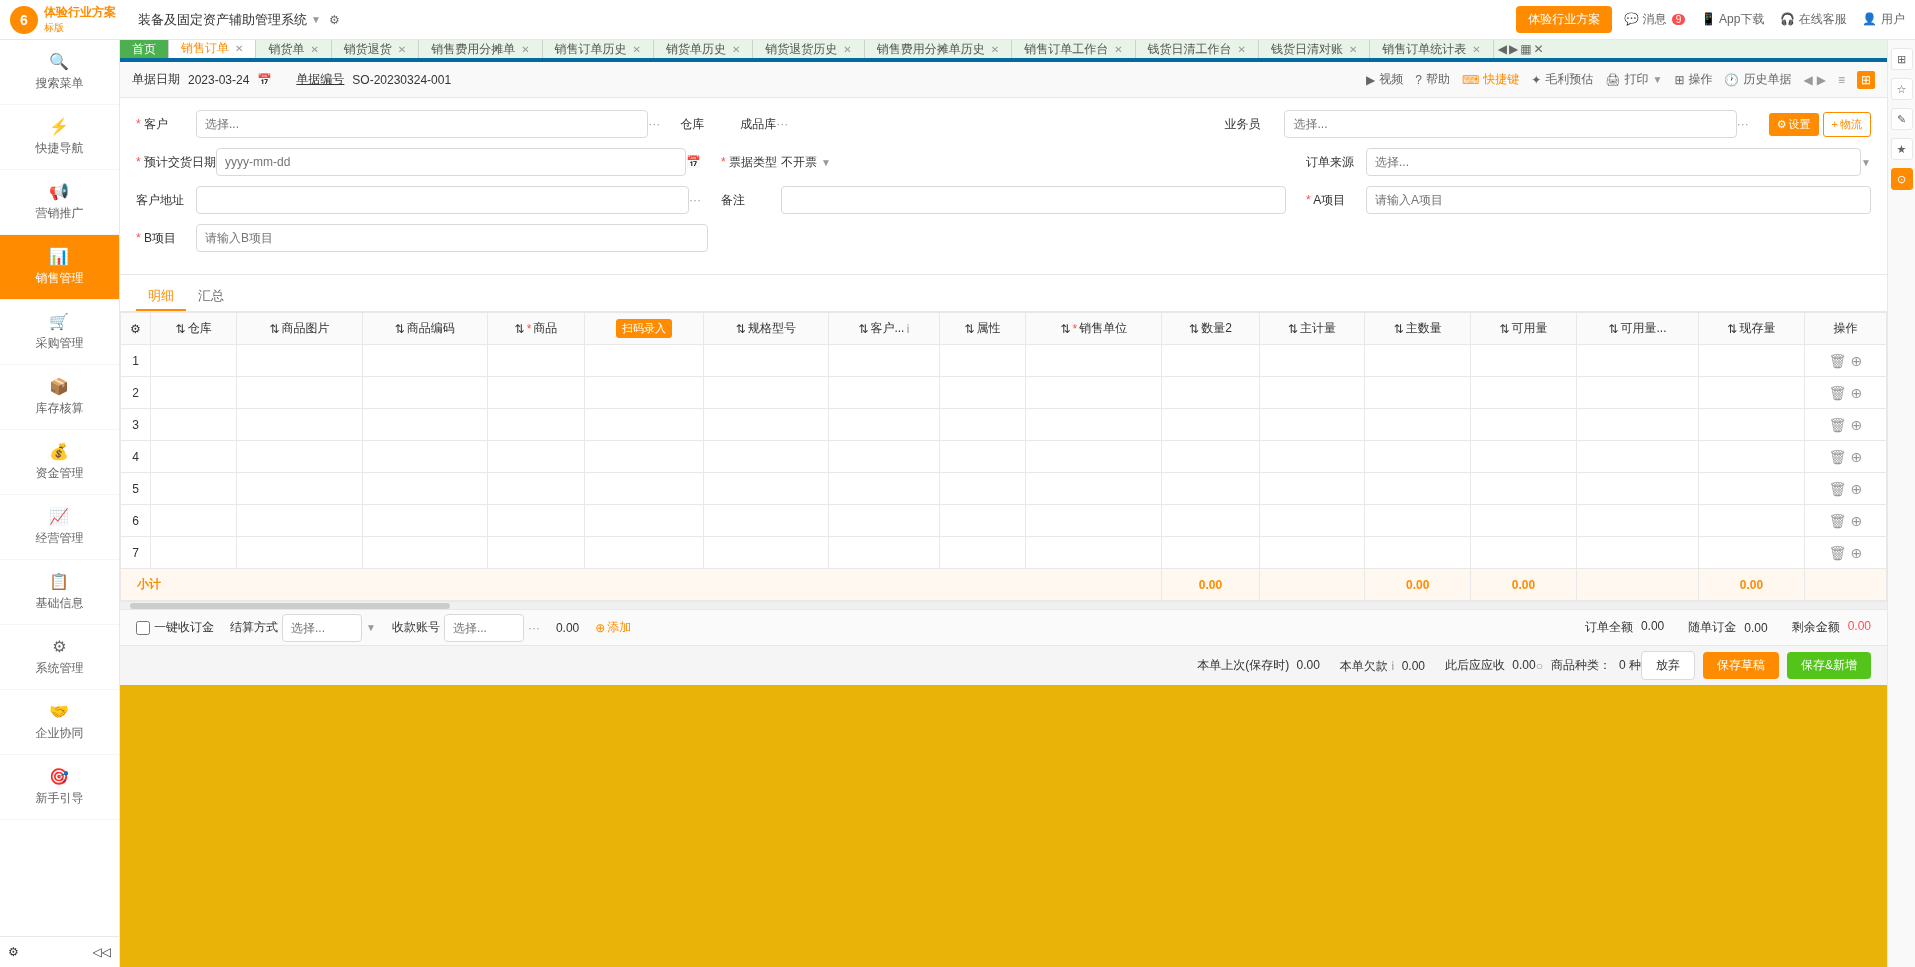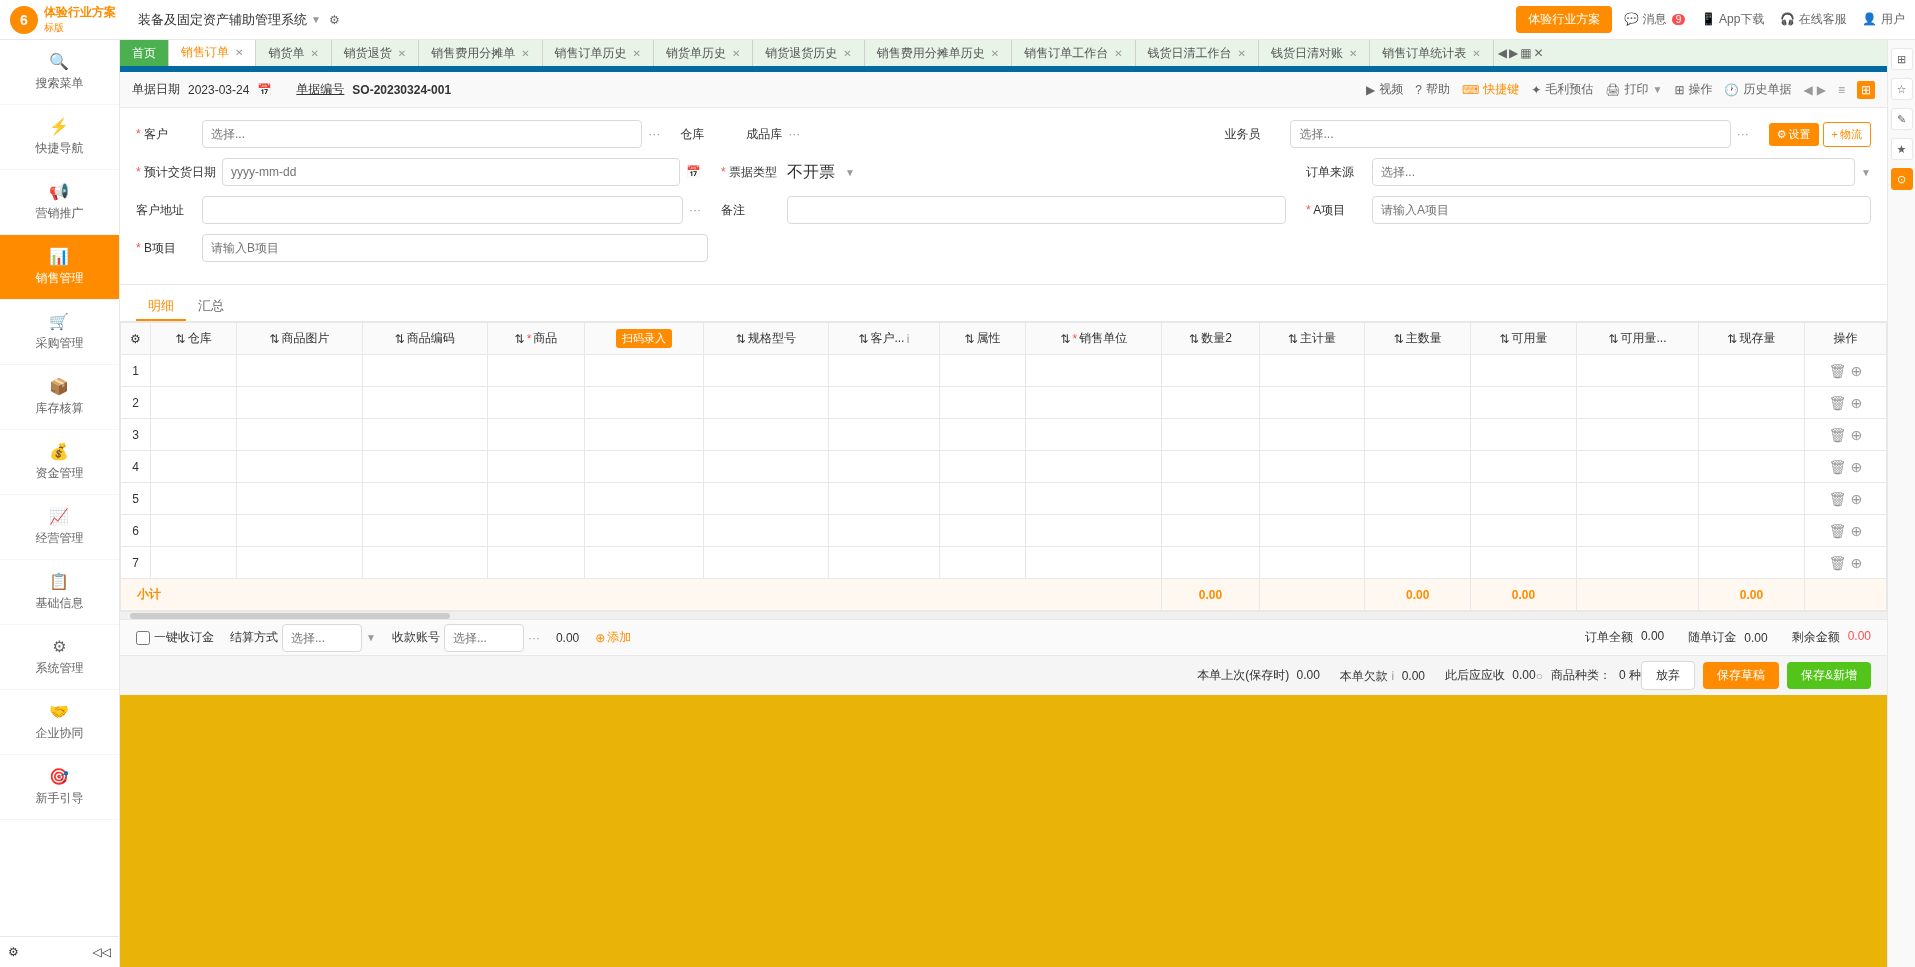--- a/index.html
+++ b/index.html
@@ -23,39 +23,39 @@
     .sidebar { width: 120px; background: #fff; border-right: 1px solid #e8e8e8; display: flex; flex-direction: column; overflow-y: auto; }
     .sidebar-item { padding: 12px 8px; text-align: center; cursor: pointer; color: #666; font-size: 12px; border-bottom: 1px solid #f5f5f5; }
     .sidebar-item.active { background: #ff8c00; color: white; }
     .sidebar-item .icon { font-size: 16px; display: block; margin-bottom: 4px; }
     .sidebar-bottom { margin-top: auto; padding: 8px; display: flex; justify-content: space-between; border-top: 1px solid #e8e8e8; }
     
     
     .content-area { flex: 1; display: flex; flex-direction: column; overflow: hidden; }
     
     
-    .tab-bar { height: 32px; background: #e8f4e8; display: flex; align-items: center; overflow: hidden; border-bottom: 6px solid #0369a1; }
+    .tab-bar { height: 22px; background: #e8f4e8; display: flex; align-items: center; overflow: hidden; border-bottom: 4px solid #0369a1; }
     .tab { padding: 0 12px; height: 36px; display: flex; align-items: center; gap: 4px; cursor: pointer; color: #555; font-size: 12px; border-right: 1px solid #d0d0d0; white-space: nowrap; }
     .tab.active { background: white; color: #ff8c00; border-bottom: 2px solid white; }
     .tab.home { background: #4caf50; color: white; }
     .tab-close { font-size: 10px; color: #999; margin-left: 2px; }
     .tab-nav { display: flex; align-items: center; gap: 2px; padding: 0 4px; }
     .tab-nav button { border: none; background: none; cursor: pointer; font-size: 12px; color: #666; }
     
     
     .form-area { background: #eab308; padding: 0; flex: 1; overflow: auto; }
     
     
     .form-toolbar { height: 36px; background: #f9f9f9; border-bottom: 1px solid #e8e8e8; display: flex; align-items: center; padding: 0 12px; gap: 16px; }
     .toolbar-item { display: flex; align-items: center; gap: 4px; color: #666; cursor: pointer; font-size: 12px; }
     
     
     .form-fields { padding: 12px 16px; background: white; border-bottom: 1px solid #e8e8e8; }
     .field-row { display: flex; align-items: center; margin-bottom: 10px; gap: 20px; }
-    .field-group { display: flex; align-items: center; gap: 6px; flex: 1; }
+    .field-group { display: flex; align-items: center; flex: 1; }
     .field-label { color: #333; font-size: 12px; white-space: nowrap; min-width: 60px; }
     .field-label.required::before { content: '* '; color: #ff4d4f; }
     .field-input { border: 1px solid #d9d9d9; border-radius: 4px; padding: 4px 8px; font-size: 12px; color: #999; flex: 1; height: 28px; background: white; }
     .dots { color: #999; cursor: pointer; }
     
     
     .table-tabs { display: flex; padding: 8px 16px 0; background: white; border-bottom: 1px solid #e8e8e8; }
     .table-tab { padding: 4px 12px; cursor: pointer; font-size: 13px; color: #666; border-bottom: 2px solid transparent; }
     .table-tab.active { color: #ff8c00; border-bottom: 2px solid #ff8c00; }
     
@@ -263,21 +263,21 @@
     </div>
 
     <div class="form-area">
 
       <div class="form-toolbar">
         <div style="display:flex;align-items:center;gap:8px;flex:1;">
           <span style="color:#333;">单据日期</span>
           <span style="color:#333;font-weight:500;">2023-03-24</span>
           <span style="cursor:pointer;color:#999;">📅</span>
           <span style="margin-left:16px;text-decoration:underline;">单据编号</span>
-          <span style="color:#333;font-weight:700;">SO-20230324-001</span>
+          <span style="color:#333;font-weight:400;">SO-20230324-001</span>
         </div>
         <div style="display:flex;gap:12px;align-items:center;">
           <span class="toolbar-item">
             <span>▶</span>
             <span>视频</span>
           </span>
           <span class="toolbar-item">
             <span>?</span>
             <span>帮助</span>
           </span>
@@ -342,21 +342,21 @@
         </div>
 
         <div class="field-row">
           <div class="field-group">
             <span class="field-label required">预计交货日期</span>
             <input class="field-input" type="text" style="flex: 2 1 0%;" placeholder="yyyy-mm-dd">
             <span class="cal-icon">📅</span>
           </div>
           <div class="field-group">
             <span class="field-label required">票据类型</span>
-            <span style="color:#333;font-size:16px;margin-right:4px;">不开票</span>
+            <span style="color:#333;font-size:12px;margin-right:4px;">不开票</span>
             <span class="dropdown-arrow">▼</span>
           </div>
           <div class="field-group">
             <span class="field-label">订单来源</span>
             <input class="field-input" type="text" style="flex: 2 1 0%;" placeholder="选择...">
             <span class="dropdown-arrow">▼</span>
           </div>
         </div>
 
         <div class="field-row">

